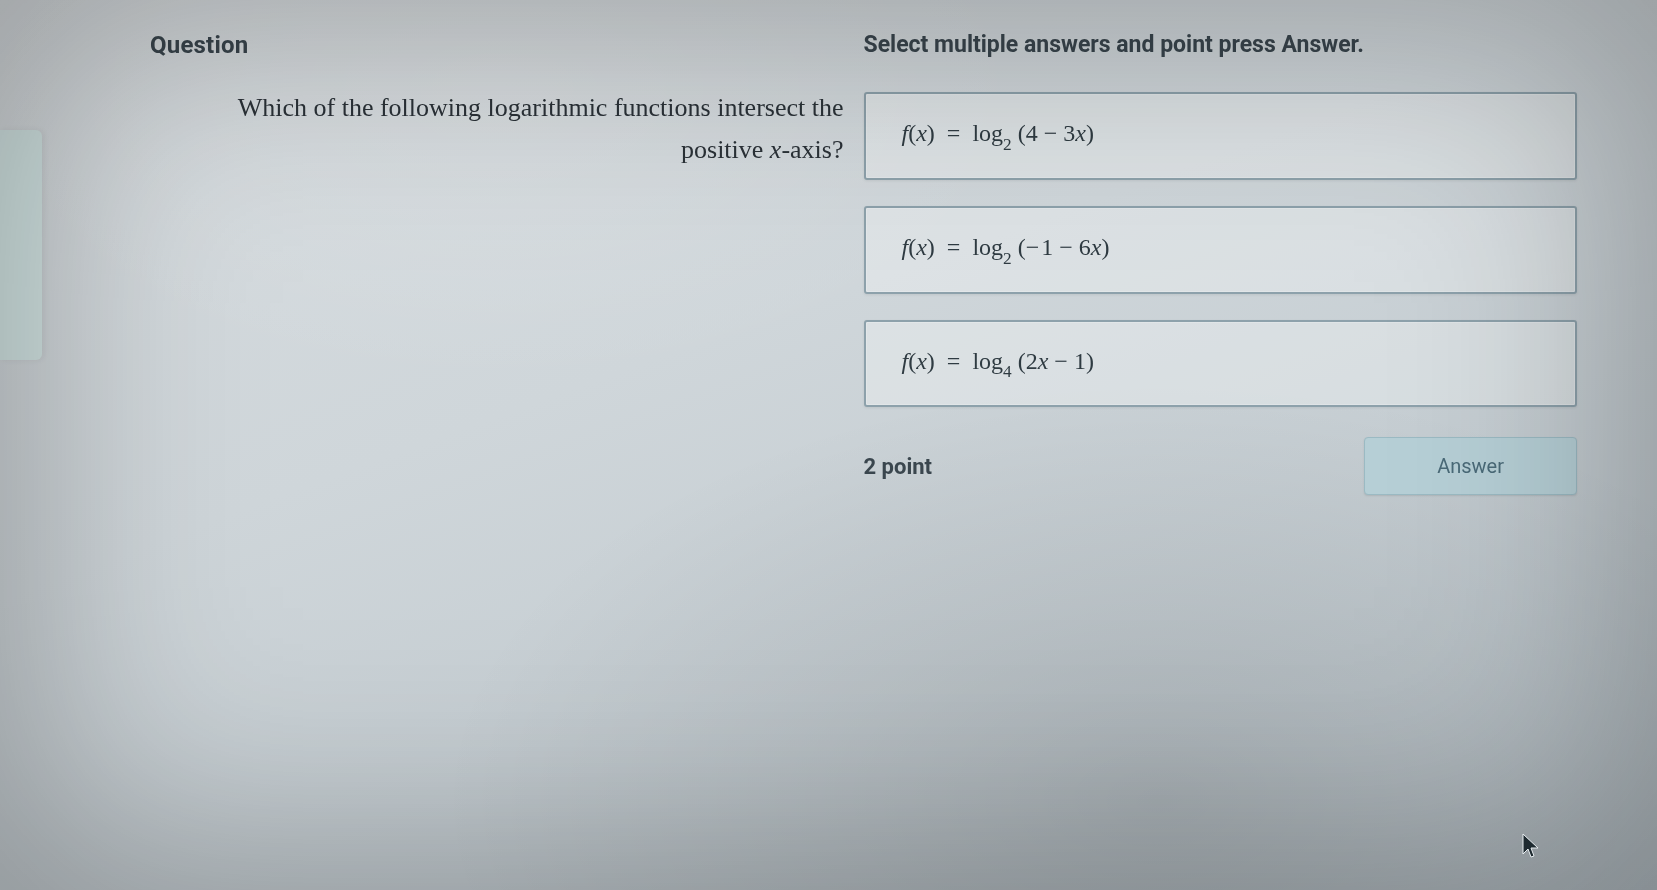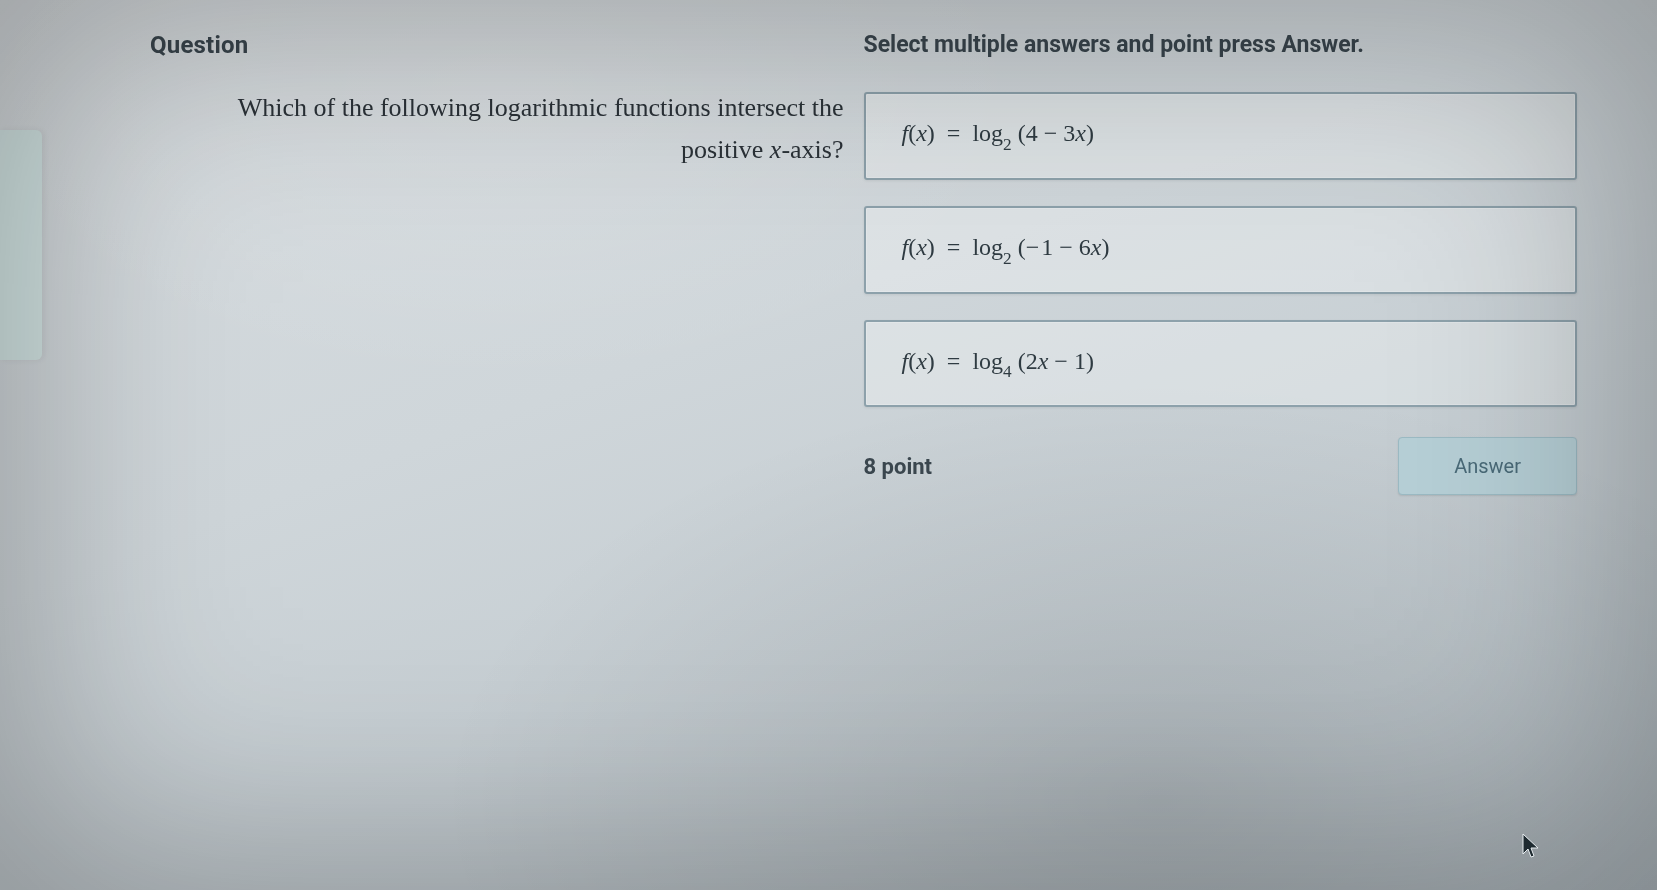--- a/index.html
+++ b/index.html
@@ -97,21 +97,21 @@
     font-size: 22px;
     color: #3a464e;
   }
   .answer-btn {
     font-family: -apple-system, Segoe UI, Roboto, Arial, sans-serif;
     font-size: 20px;
     color: #4a6a78;
     background: #b6cfd6;
     border: 1px solid #9bbac3;
     border-radius: 4px;
-    padding: 16px 55px;
+    padding: 16px 72px;
     cursor: pointer;
     box-shadow: 0 1px 2px rgba(0,0,0,0.1);
   }
   .cursor {
     position: absolute;
     right: 115px; bottom: 30px;
     width: 22px; height: 28px;
     pointer-events: none;
   }
 </style>
@@ -155,21 +155,21 @@
       <span class="math">
         <span class="fn">f</span><span class="paren">(</span><span class="fn">x</span><span class="paren">)</span>
         <span class="op">=</span>
         <span class="roman">log</span><span class="sub">4</span>
         <span class="paren"> (</span><span class="num">2</span><span class="fn">x</span><span class="op">−</span><span class="num">1</span><span class="paren">)</span>
       </span>
     </button>
 
 
     <div class="footer-row">
-      <div class="points">8 point</div>
+      <div class="points">2 point</div>
       <button class="answer-btn">Answer</button>
     </div>
   </div>
 
 </div>
 
 <div class="vignette"></div>
 
 <svg class="cursor" viewBox="0 0 20 28">
   <path d="M2 2 L2 22 L7 17 L10 25 L13 24 L10 16 L17 16 Z" fill="#1e2a30" stroke="#e8eef1" stroke-width="1"></path>

